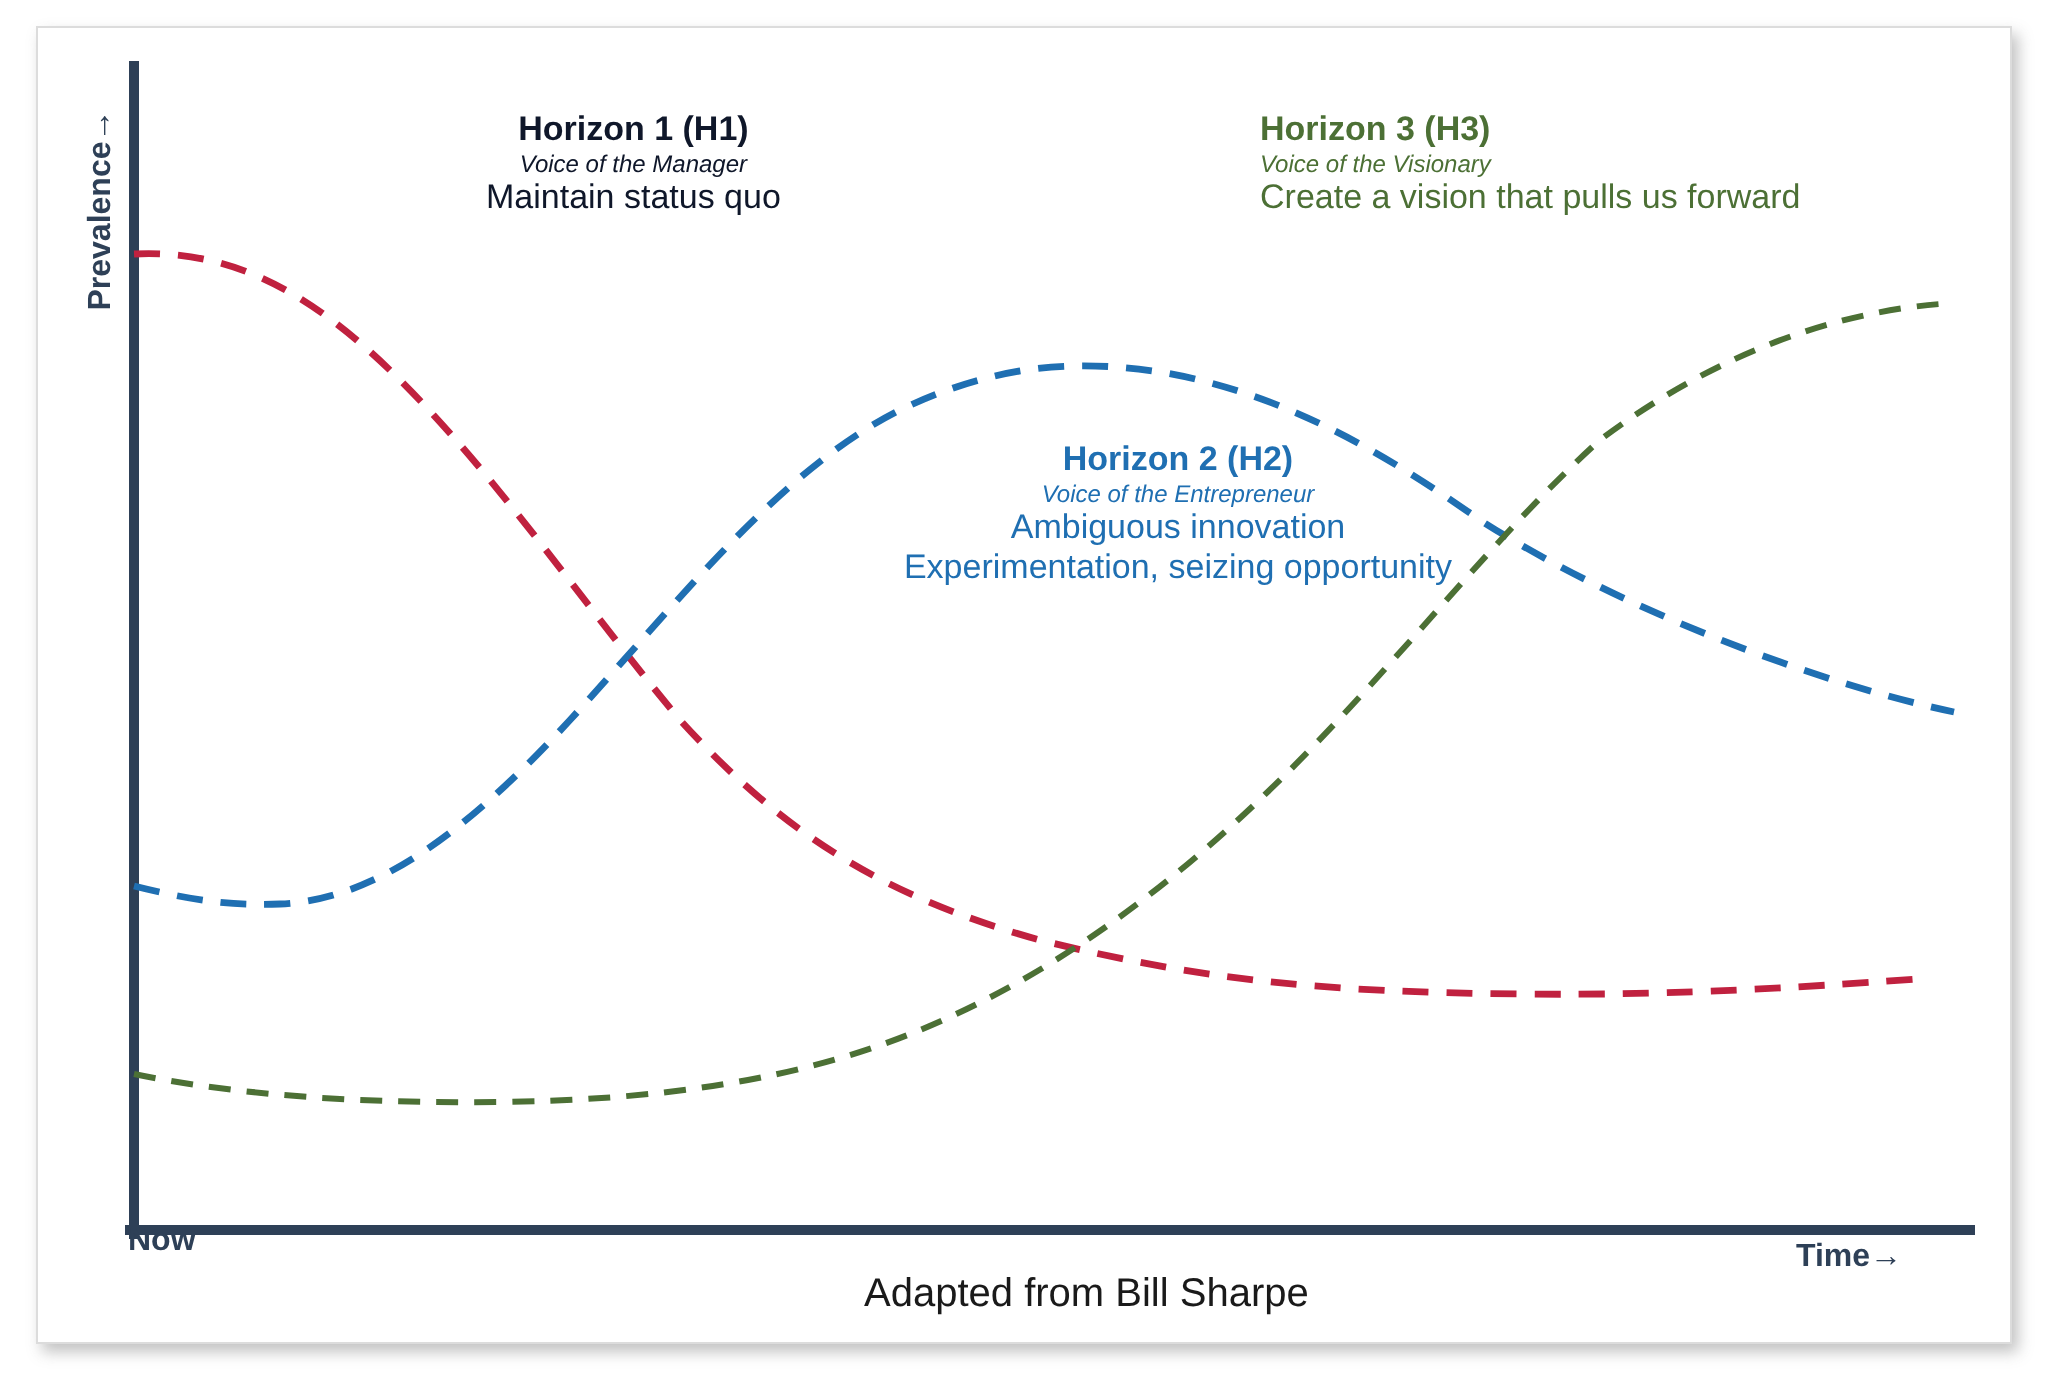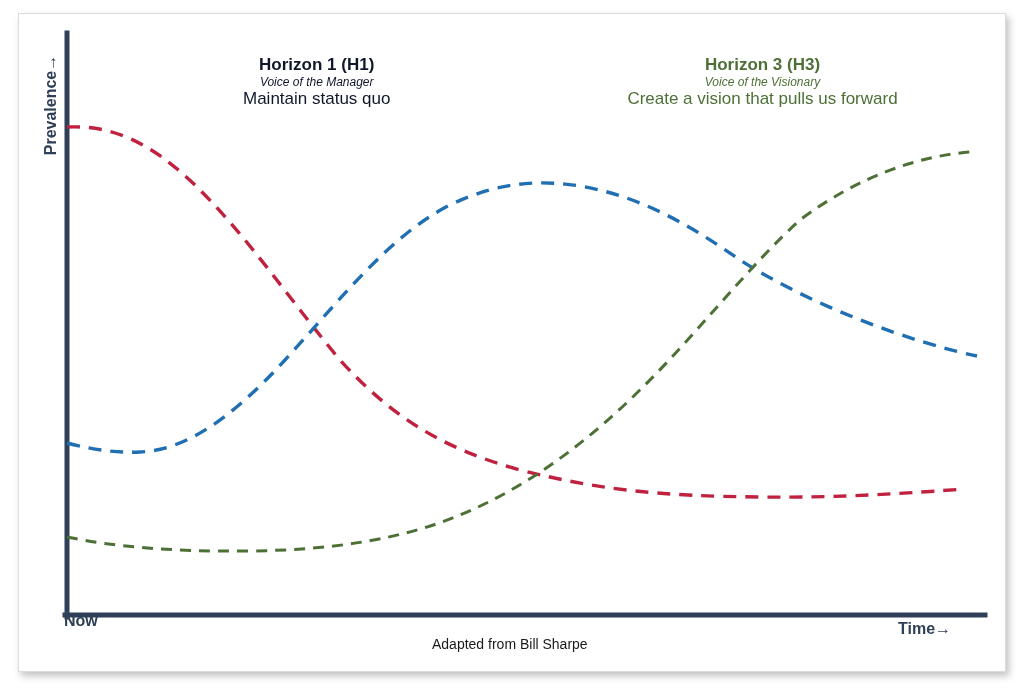--- a/index.html
+++ b/index.html
@@ -17,39 +17,39 @@
   #plot { position:absolute; left:0; top:0; width:1024px; height:688px; }
   #plot svg { position:absolute; left:0; top:0; }
 
   .txtblock { position:absolute; line-height:1.18; white-space:nowrap; }
   .t-title  { font-weight:bold; font-size:17px; }
   .t-italic { font-style:italic; font-size:12px; }
   .t-line   { font-size:17px; }
 
   #h1-block { left:196px; top:55px;  color:#0f172a; text-align:center;margin-left:47px; }
   #h2-block { left:434px; top:220px; color:#1F6FB2; text-align:center; width:310px; }
-  #h3-block { left:610px; top:55px;  color:#4C7035; text-align:center;  width:305px; }
+  #h3-block { left:630px; top:55px;  color:#4C7035; text-align:left;  width:305px; }
 
   #y-axis-label {
     position:absolute; left:-9px; top:96px; width:120px;
     transform:rotate(-90deg);
     font-weight:bold; font-size:16px; color:#2E4057;
     text-align:center; white-space:nowrap;
   }
   #now-label {
     position:absolute; left:64px; top:612px;
     font-weight:bold; font-size:16px; color:#2E4057; white-space:nowrap;
   }
   #time-label {
     position:absolute; left:898px; top:620px;
     font-weight:bold; font-size:16px; color:#2E4057; white-space:nowrap;
   }
   #caption {
     position:absolute; left:432px; top:636px;
-    font-size:14px; color:#1a1a1a; white-space:nowrap;
+    font-size:20px; color:#1a1a1a; white-space:nowrap;
   }
 </style>
 </head>
 <body>
 
 <div id="card"></div>
 
 <div id="plot">
   <svg width="1024" height="688" viewBox="0 0 1024 688" aria-hidden="true">
 
@@ -77,20 +77,26 @@
          C 700,330 750,265 800,220
          C 860,175 920,156 970,152" fill="none" stroke="#4C7035" stroke-width="3.0" stroke-dasharray="11 8" stroke-linecap="butt"></path>
   </svg>
 
   <div class="txtblock" id="h1-block">
     <div class="t-title">Horizon 1 (H1)</div>
     <div class="t-italic">Voice of the Manager</div>
     <div class="t-line">Maintain status quo</div>
   </div>
 
+  <div class="txtblock" id="h2-block">
+    <div class="t-title">Horizon 2 (H2)</div>
+    <div class="t-italic">Voice of the Entrepreneur</div>
+    <div class="t-line">Ambiguous innovation</div>
+    <div class="t-line">Experimentation, seizing opportunity</div>
+  </div>
 
   <div class="txtblock" id="h3-block">
     <div class="t-title">Horizon 3 (H3)</div>
     <div class="t-italic">Voice of the Visionary</div>
     <div class="t-line">Create a vision that pulls us forward</div>
   </div>
 
   <div id="y-axis-label">Prevalence→</div>
   <div id="now-label">Now</div>
   <div id="time-label">Time→</div>

